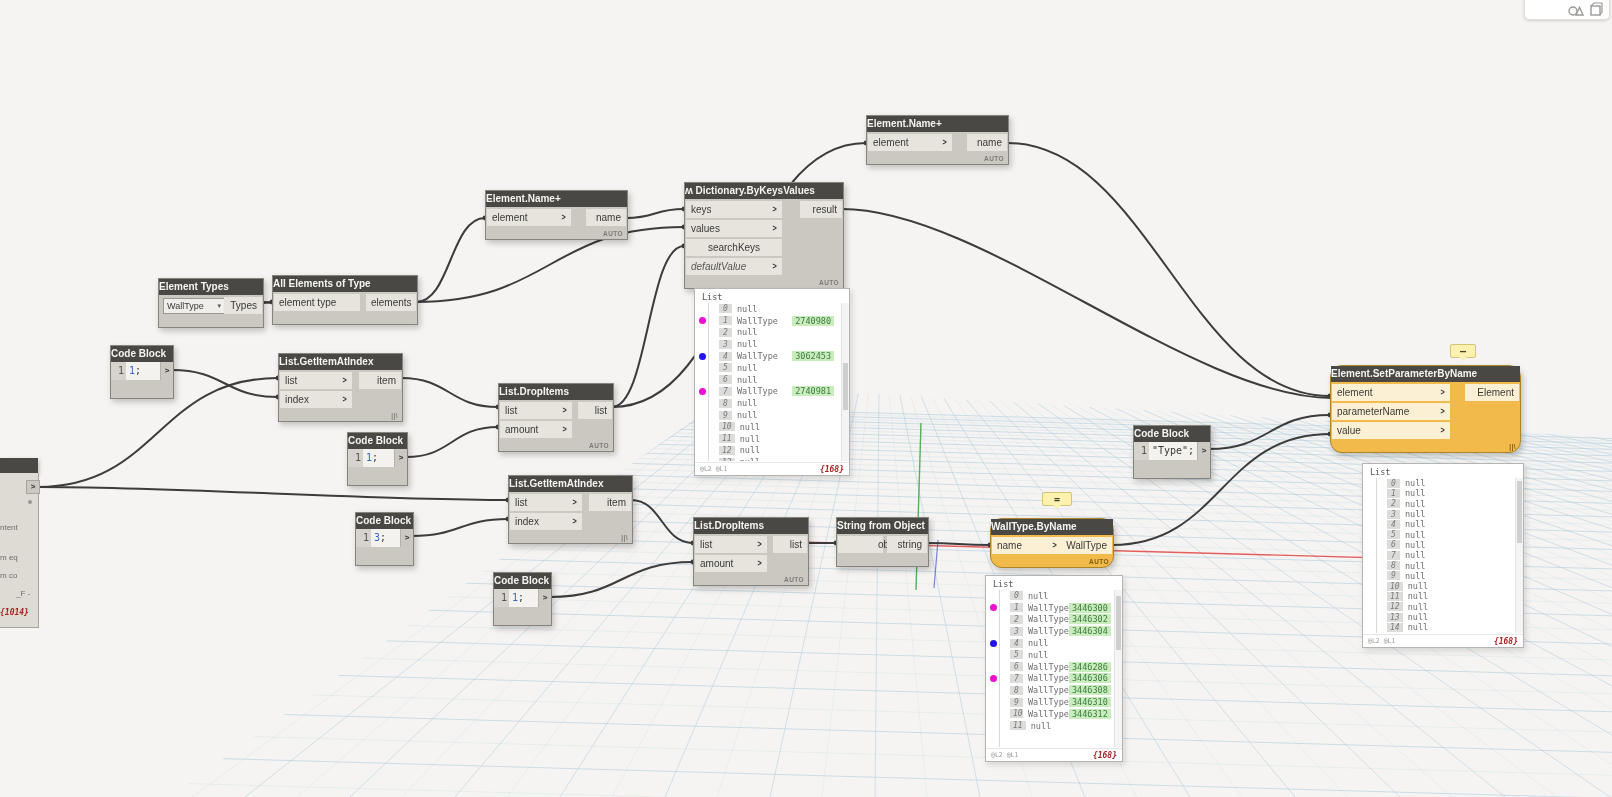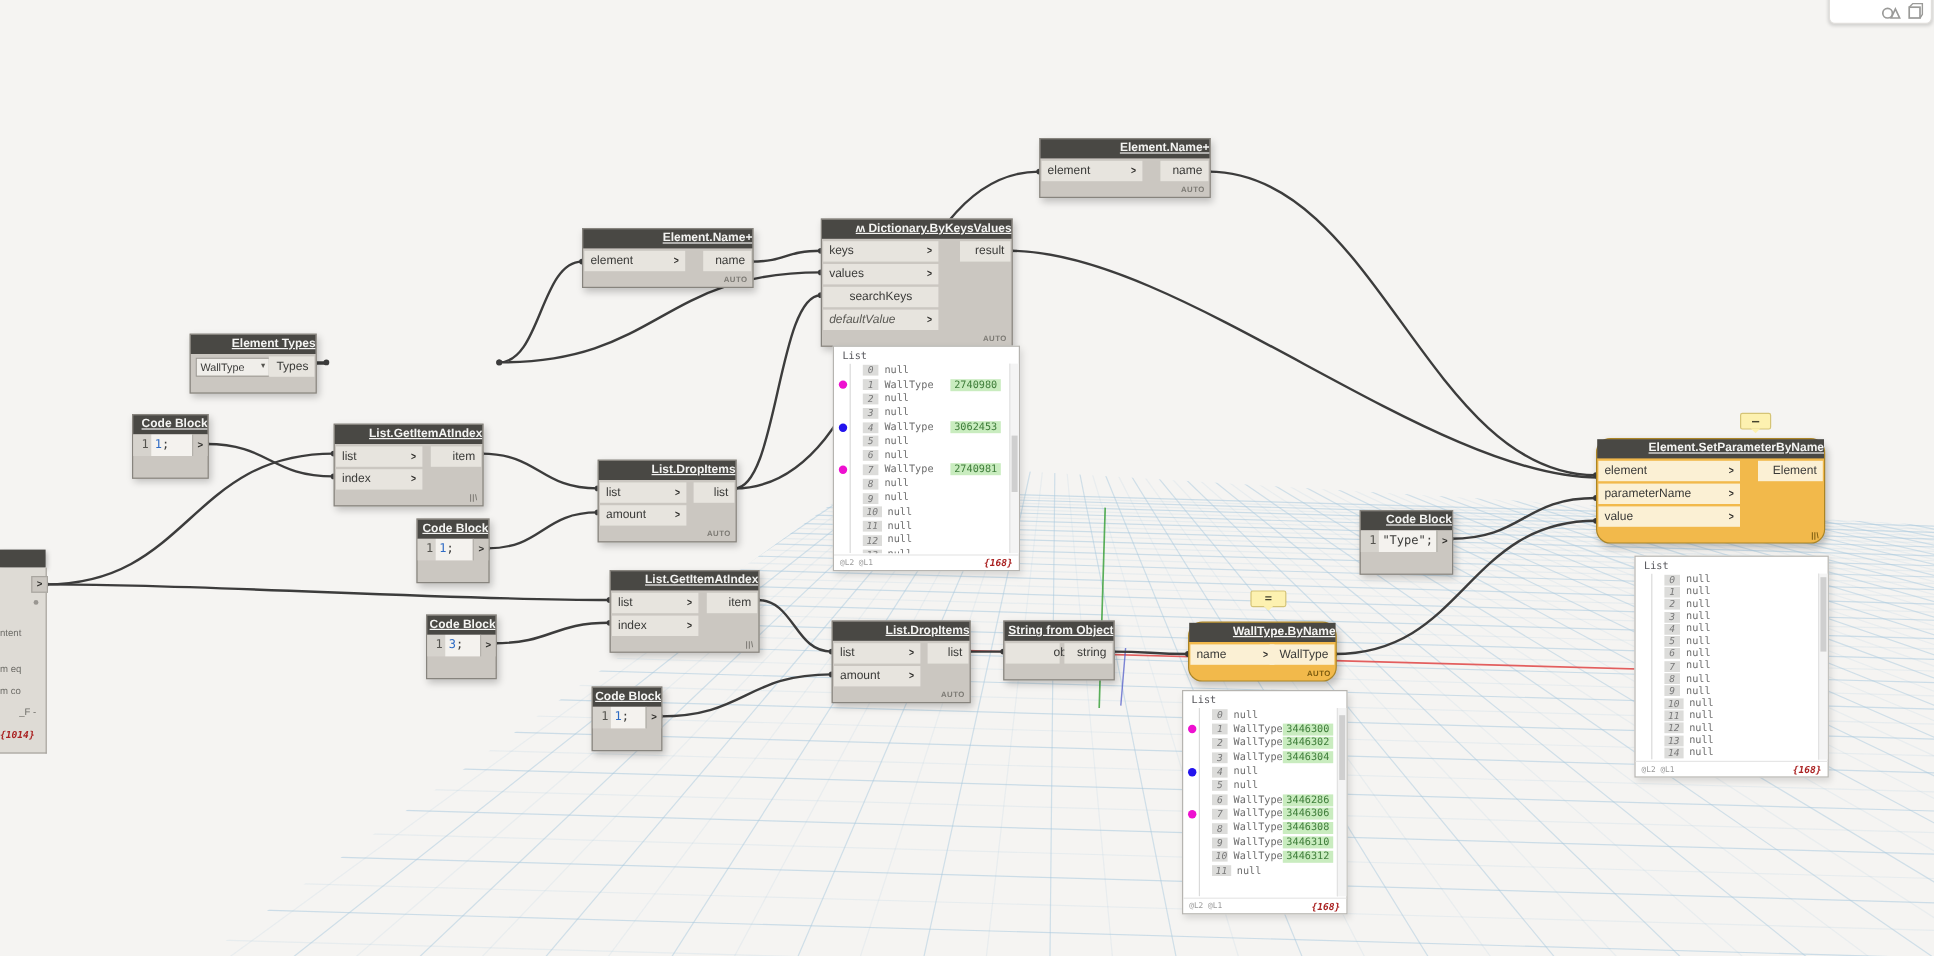--- a/index.html
+++ b/index.html
@@ -4,22 +4,22 @@
 <style>
   html,body{margin:0;padding:0;background:#e9e8e6;}
   #canvas{position:relative;width:1612px;height:797px;overflow:hidden;
     background:#f5f4f2;font-family:"Liberation Sans",sans-serif;}
   svg.layer{position:absolute;left:0;top:0;pointer-events:none;}
 
   
   .node{position:absolute;background:#cbc7c1;border:1px solid #87847e;
     box-shadow:2px 3px 6px rgba(0,0,0,.22);}
   .node.warning{background:#f2b94b;border-color:#ab8526;border-radius:12px;}
-  .nhead{height:16px;background:#494844;color:#f4f4f2;text-align:right;
-    font:bold 10px/16px "Liberation Sans",sans-serif;white-space:nowrap;overflow:hidden;text-decoration:underline;}
+  .nhead{height:16px;background:#494844;color:#f4f4f2;text-align:left;
+    font:bold 10px/16px "Liberation Sans",sans-serif;white-space:nowrap;overflow:hidden;}
   .prow{position:absolute;left:1px;height:17px;background:#e7e4de;color:#3a3a38;
     font:10px/17px "Liberation Sans",sans-serif;padding:0 5px;display:flex;align-items:center;box-sizing:border-box;}
   .warning .prow{background:#fbf0d4;}
   .prow.italic .plabel{font-style:italic;color:#5a5954;}
   .chev{margin-left:auto;font:bold 9px/17px "Liberation Sans",sans-serif;color:#2f2e2b;transform:scaleX(.8);}
   .orow{position:absolute;right:1px;height:17px;background:#e7e4de;color:#3a3a38;
     font:10px/17px "Liberation Sans",sans-serif;padding:0 5px;text-align:right;box-sizing:border-box;}
   .warning .orow{background:#fbf0d4;}
   .nfoot{position:absolute;right:4px;bottom:0;height:11px;
     font:bold 6.5px/11px "Liberation Sans",sans-serif;color:#7c7a74;letter-spacing:.4px;}
@@ -286,20 +286,27 @@
     </svg>
   </div>
 <div class="node" style="left: 158px; top: 278px; width: 104px; height: 48px;">
       <div class="nhead">Element Types</div>
       <div class="dd" style="top: 19px; width: 62px;">
         <span>WallType</span>
         <span class="caret">▾</span>
       </div>
       <div class="orow" style="top: 18px; width: 38px;">Types</div>
     </div>
+    <div class="node" style="left: 272px; top: 275px; width: 144px; height: 48px;">
+      <div class="nhead">All Elements of Type</div>
+      <div class="prow" style="top: 18px; width: 86px;">
+        <span class="plabel">element type</span>
+      </div>
+      <div class="orow" style="top: 18px; width: 50px;">elements</div>
+    </div>
     <div class="node" style="left: 485px; top: 190px; width: 141px; height: 48px;">
       <div class="nhead">Element.Name+</div>
       <div class="prow" style="top: 18px; width: 84px;">
         <span class="plabel">element</span>
         <span class="chev">&gt;</span>
       </div>
       <div class="orow" style="top: 18px; width: 40px;">name</div>
       <div class="nfoot">AUTO</div>
     </div>
     <div class="node" style="left: 866px; top: 115px; width: 141px; height: 48px;">

